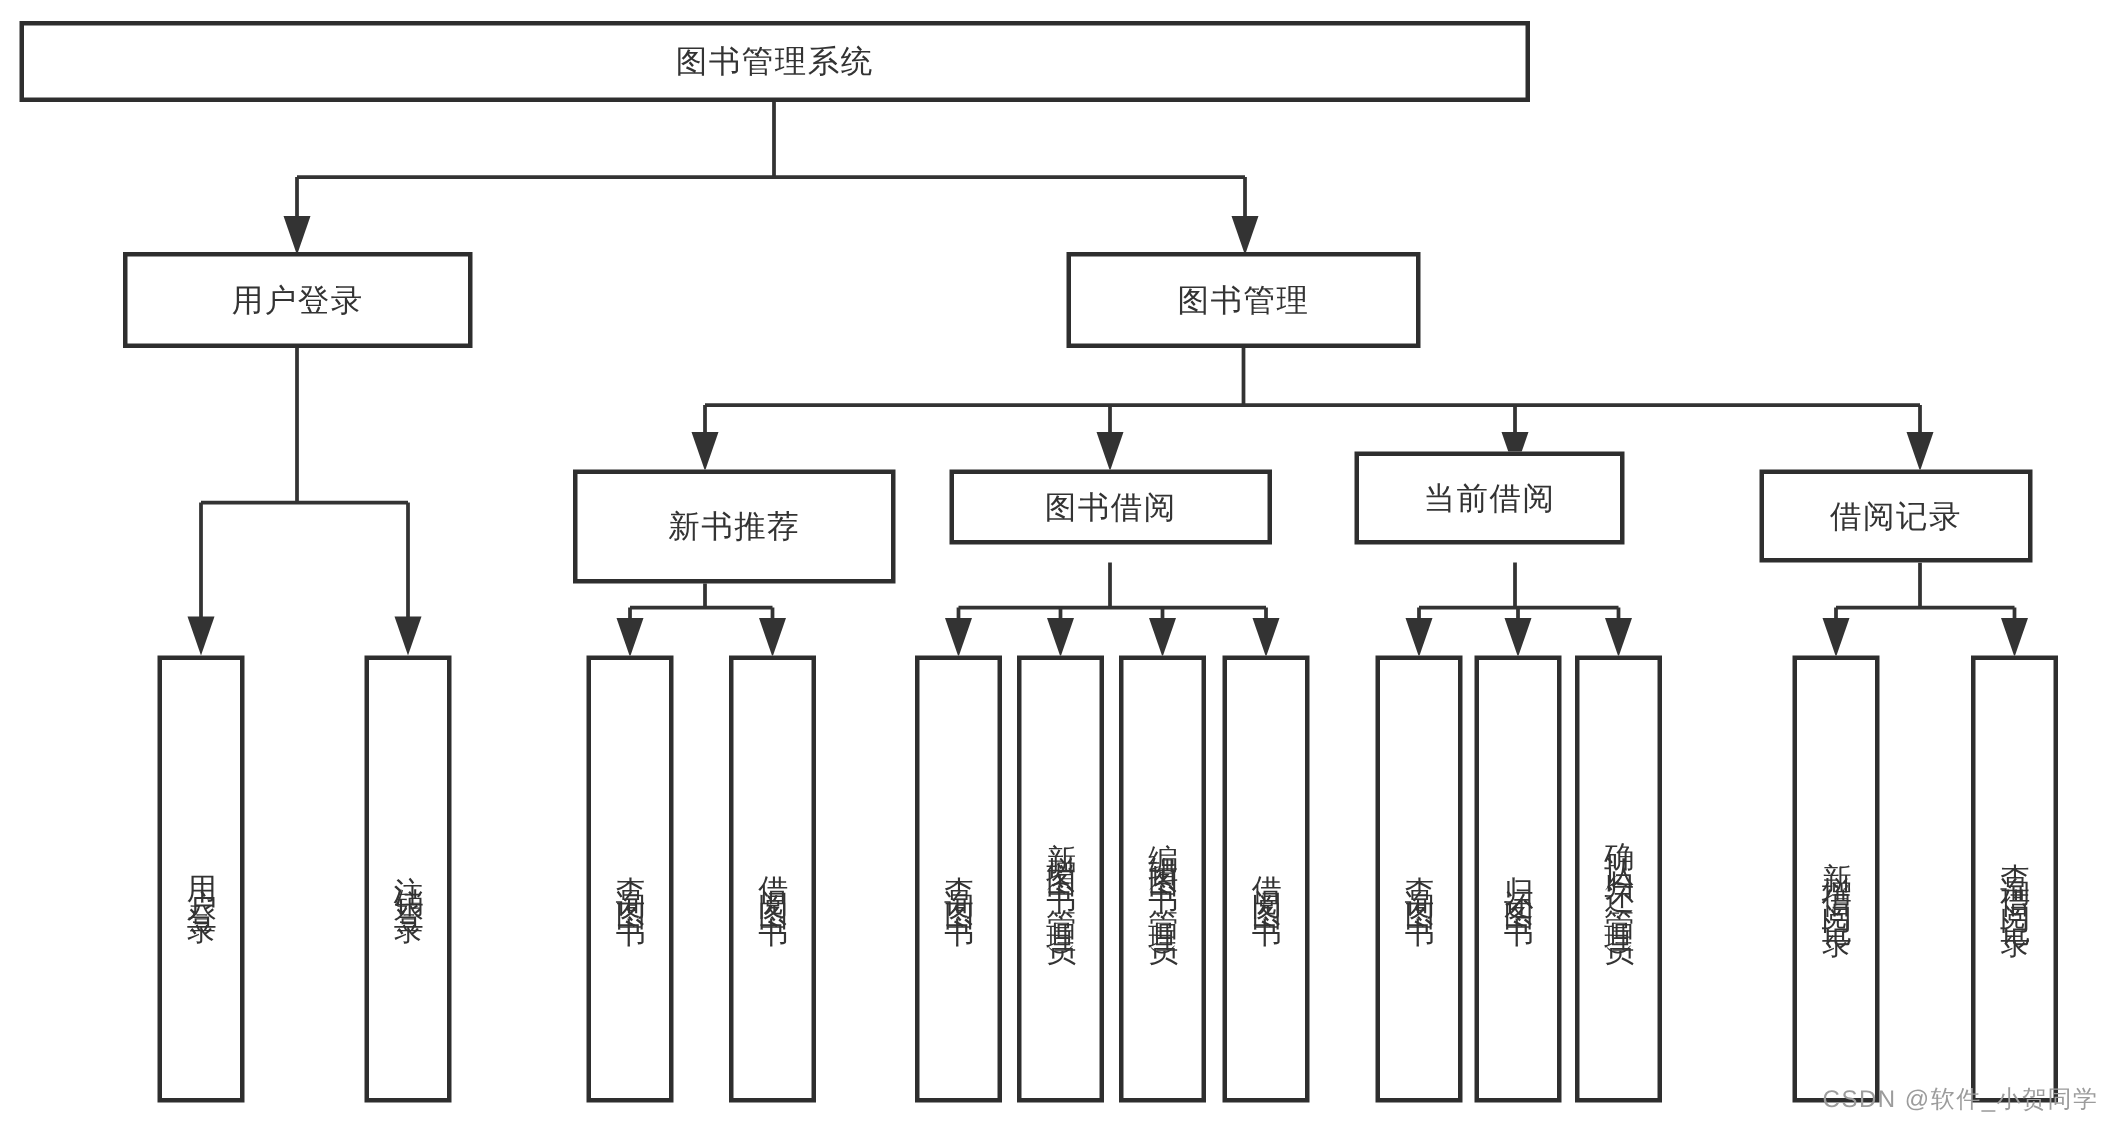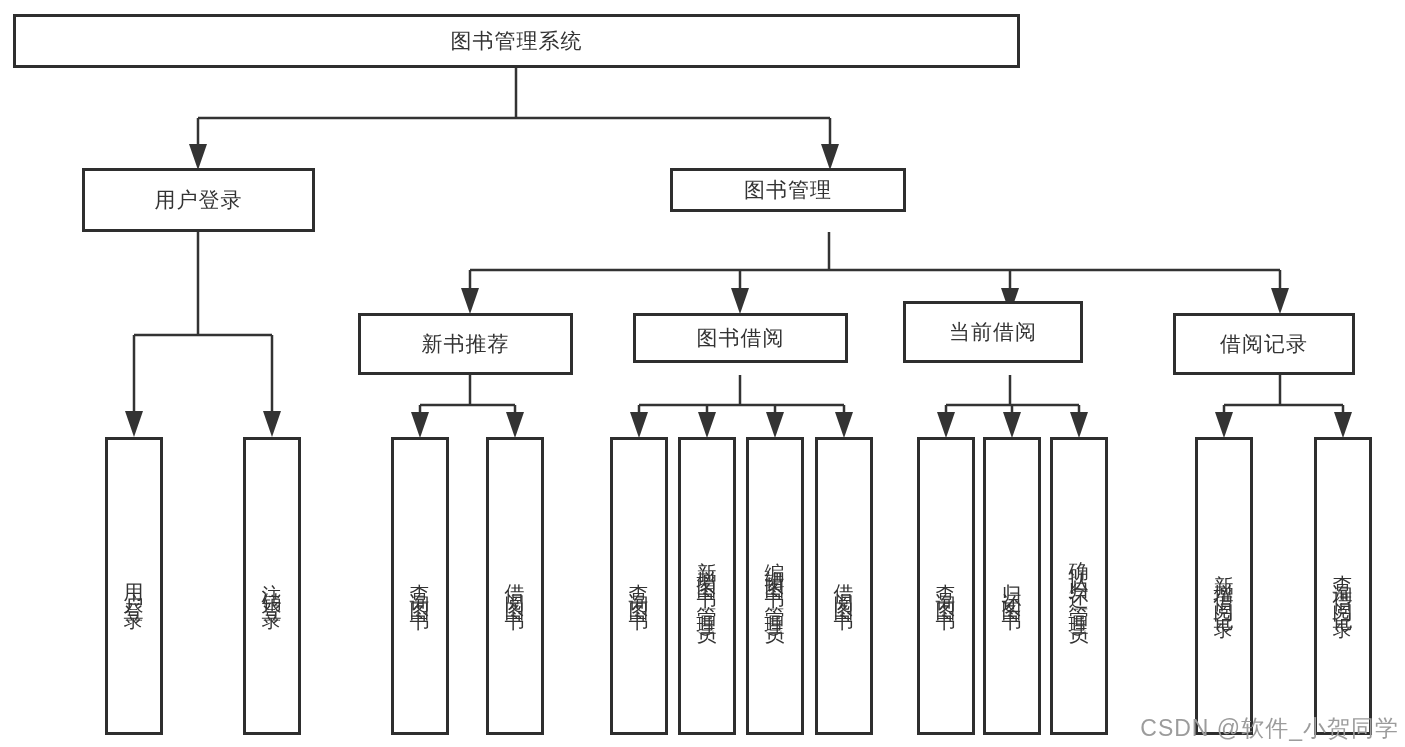--- a/index.html
+++ b/index.html
@@ -44,21 +44,21 @@
     text-orientation: mixed;
     font-size: 20px;
     line-height: 1;
     letter-spacing: 9px;
     white-space: nowrap;
   }
   #watermark {
     position: absolute;
     right: 6px;
     bottom: 3px;
-    font-size: 23px;
+    font-size: 16px;
     color: #9c9c9c;
     letter-spacing: 1px;
     white-space: nowrap;
     pointer-events: none;
   }
 </style>
 </head>
 <body>
 
 <div id="canvas">
@@ -136,25 +136,25 @@
     </g>
   </svg>
 
   <div class="box h" style="left:13px; top:14px; width:1007px; height:54px">
     <span class="lbl">图书管理系统</span>
   </div>
 
   <div class="box h" style="left:82px; top:168px; width:233px; height:64px">
     <span class="lbl">用户登录</span>
   </div>
-  <div class="box h" style="left:670px; top:168px; width:236px; height:44px">
+  <div class="box h" style="left:711px; top:168px; width:236px; height:64px">
     <span class="lbl">图书管理</span>
   </div>
 
-  <div class="box h" style="left:358px; top:313px; width:215px; height:62px">
+  <div class="box h" style="left:382px; top:313px; width:215px; height:76px">
     <span class="lbl">新书推荐</span>
   </div>
   <div class="box h" style="left:633px; top:313px; width:215px; height:50px">
     <span class="lbl">图书借阅</span>
   </div>
   <div class="box h" style="left:903px; top:301px; width:180px; height:62px">
     <span class="lbl">当前借阅</span>
   </div>
   <div class="box h" style="left:1173px; top:313px; width:182px; height:62px">
     <span class="lbl">借阅记录</span>

